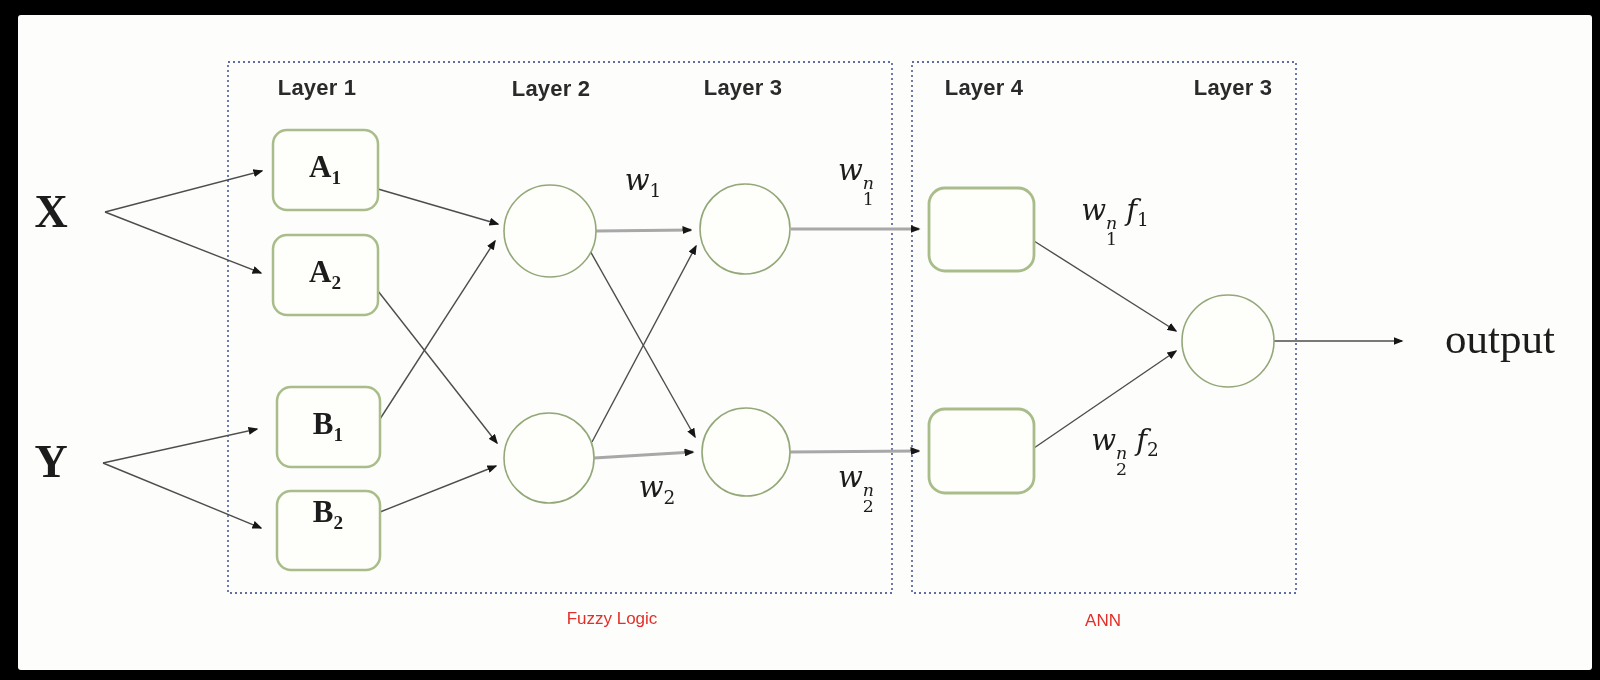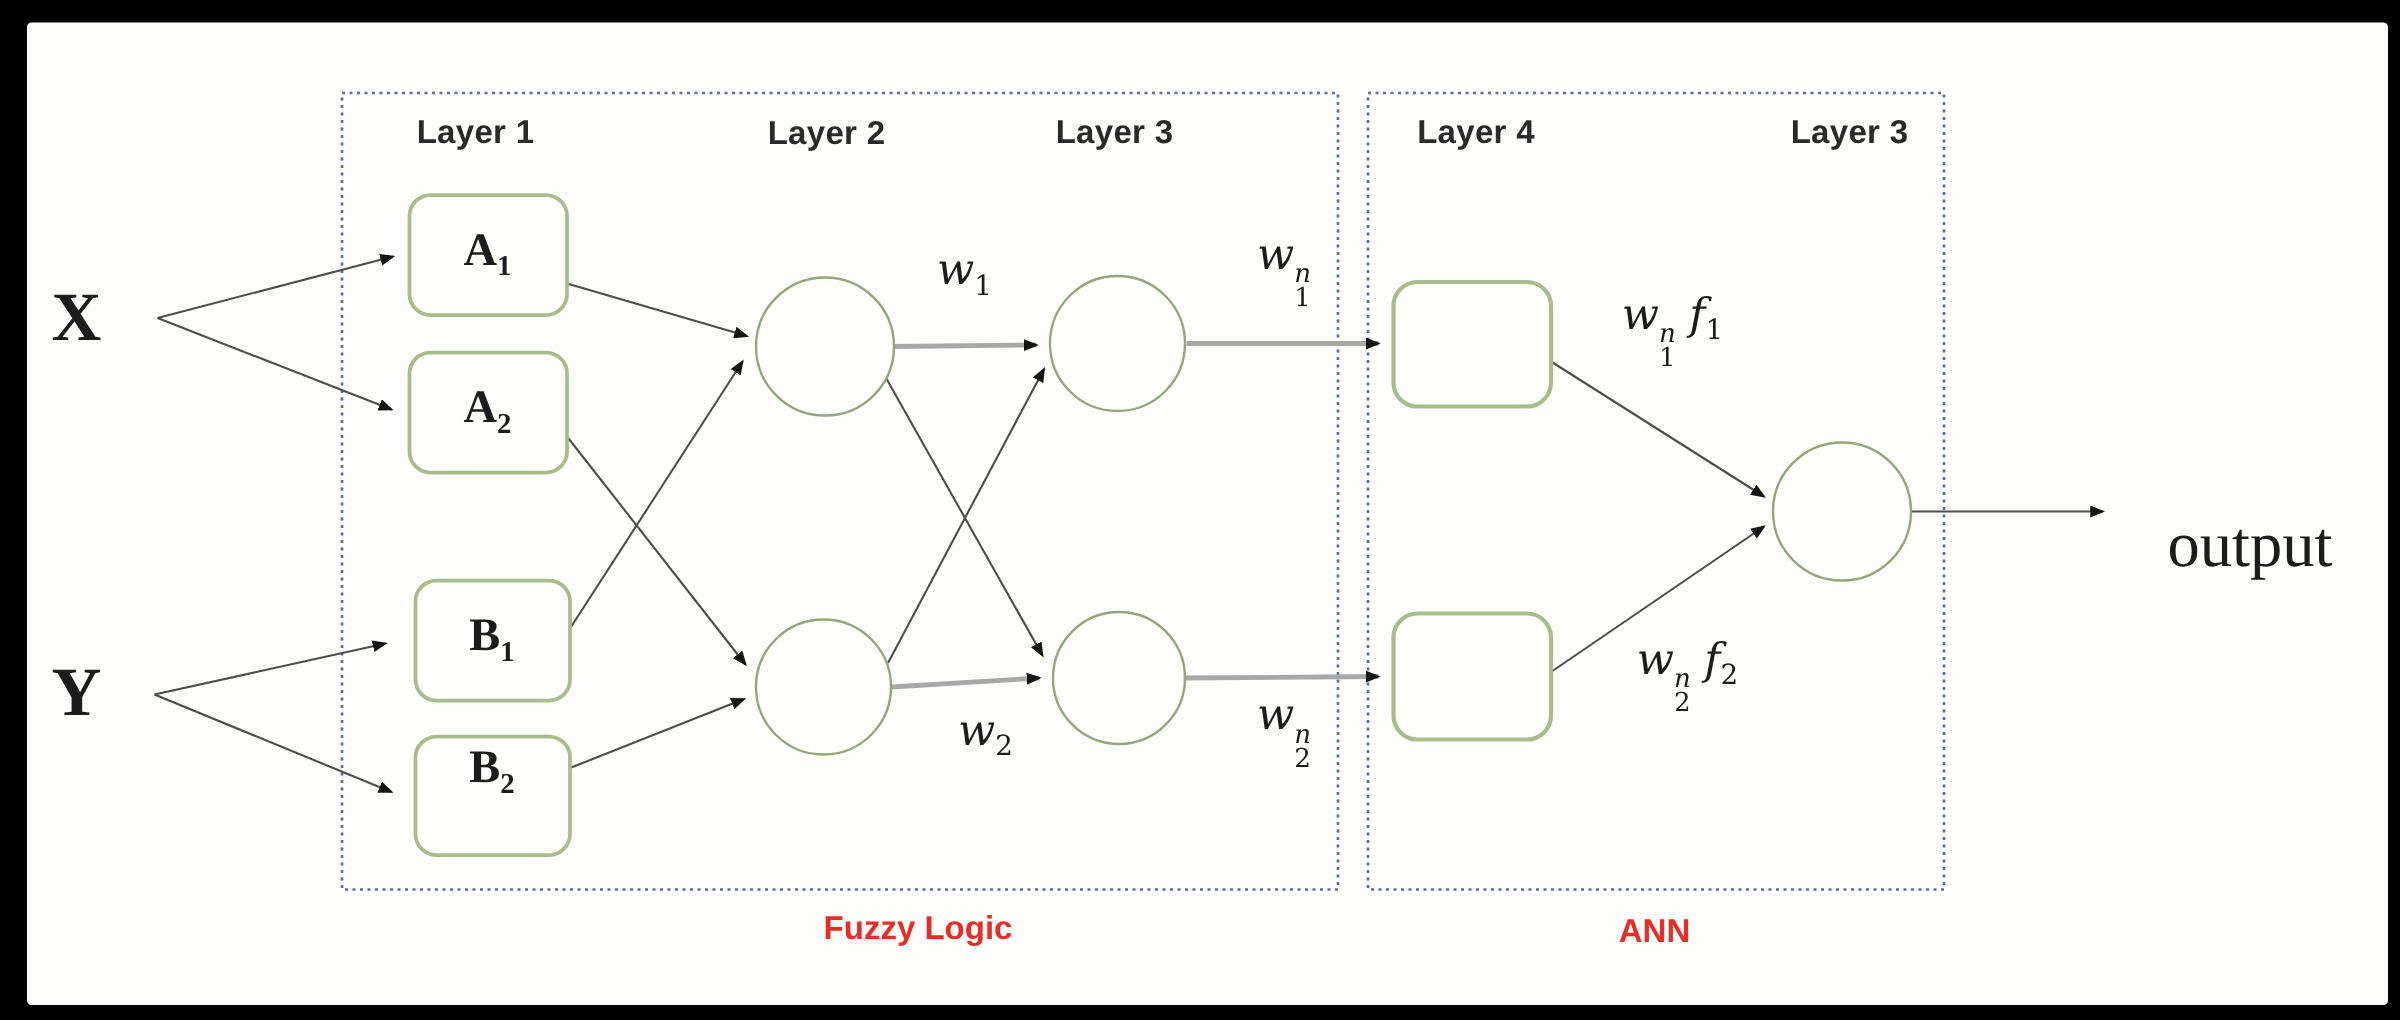--- a/index.html
+++ b/index.html
@@ -48,25 +48,25 @@
   .math-lbl .mbase{font-style:italic;}
   .math-lbl sub{font-size:64%;font-style:normal;}
   .stack{
     display:inline-flex;flex-direction:column;align-items:flex-start;
     font-size:60%;line-height:.95;vertical-align:-0.5em;
   }
   .stack .ssup{font-style:italic;}
   .stack .ssub{font-style:normal;}
   .fpart{margin-left:9px;}
   .section-lbl{
-    font-weight:700;font-size:22px;color:var(--section-label);
+    font-weight:400;font-size:17px;color:var(--section-label);
   }
   .output-lbl{
     font-family:"Liberation Serif",serif;
-    font-size:43px;font-weight:400;margin-top:26px;
+    font-size:43px;font-weight:400;
   }
 </style>
 </head>
 <body>
 
 <div class="frame">
 
   <svg class="canvas-svg" width="1600" height="680" viewBox="0 0 1600 680">
     <defs>
       <marker id="arrow" markerWidth="10" markerHeight="8" refX="8.5" refY="4" orient="auto" markerUnits="userSpaceOnUse">

